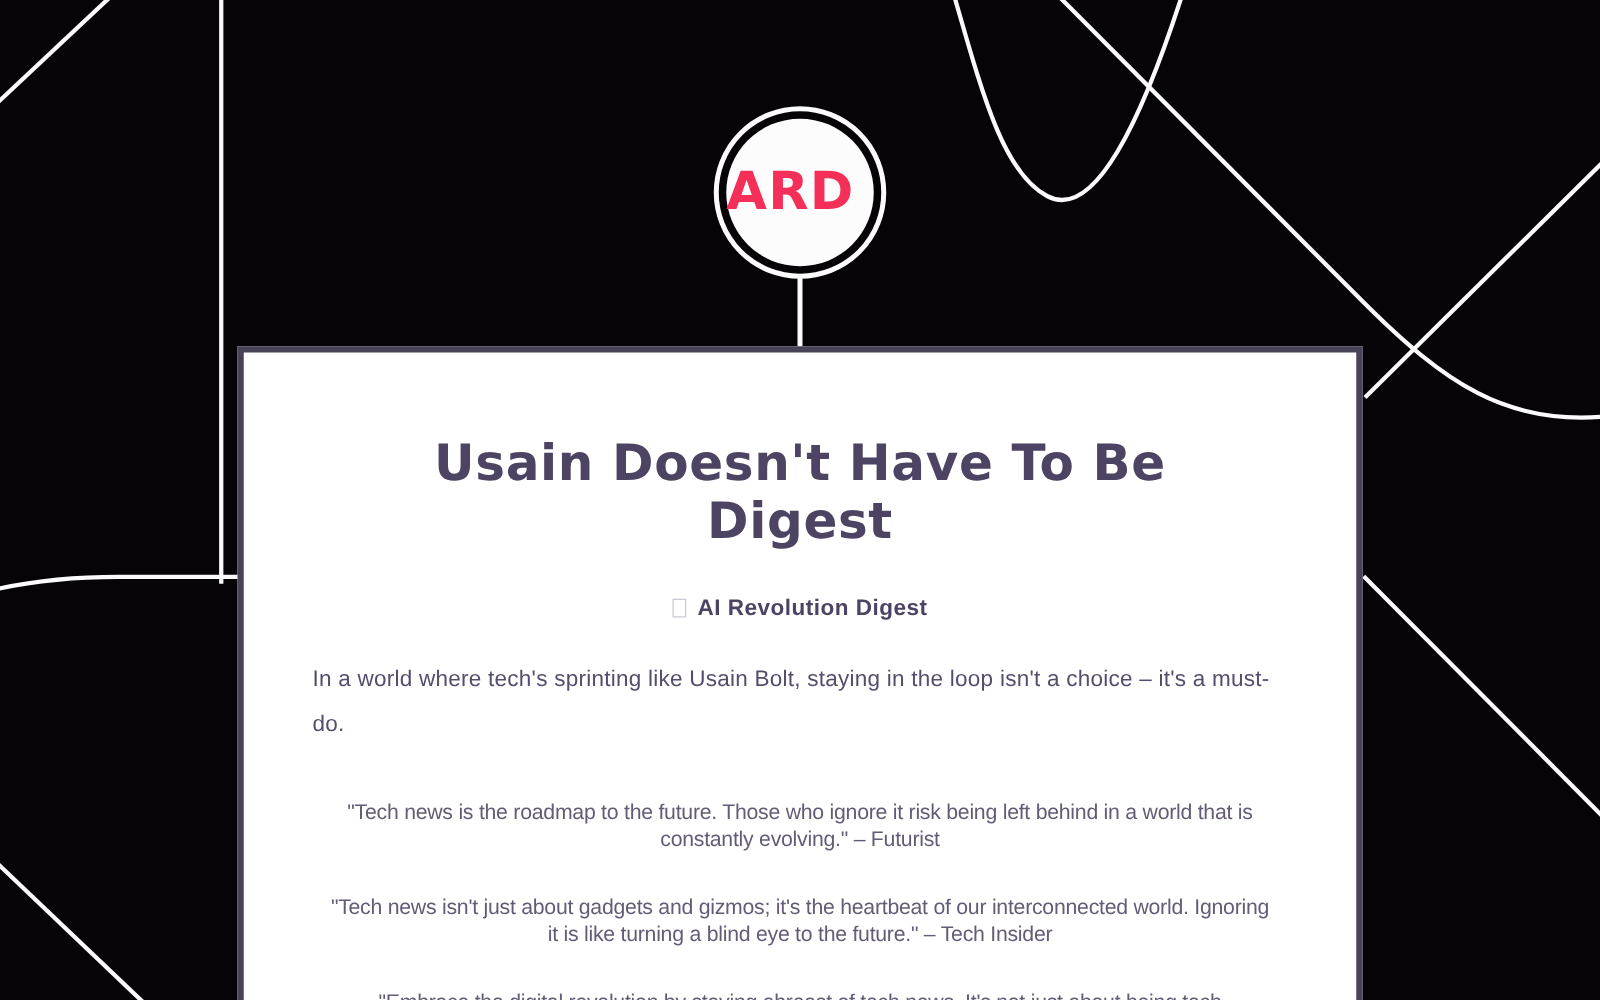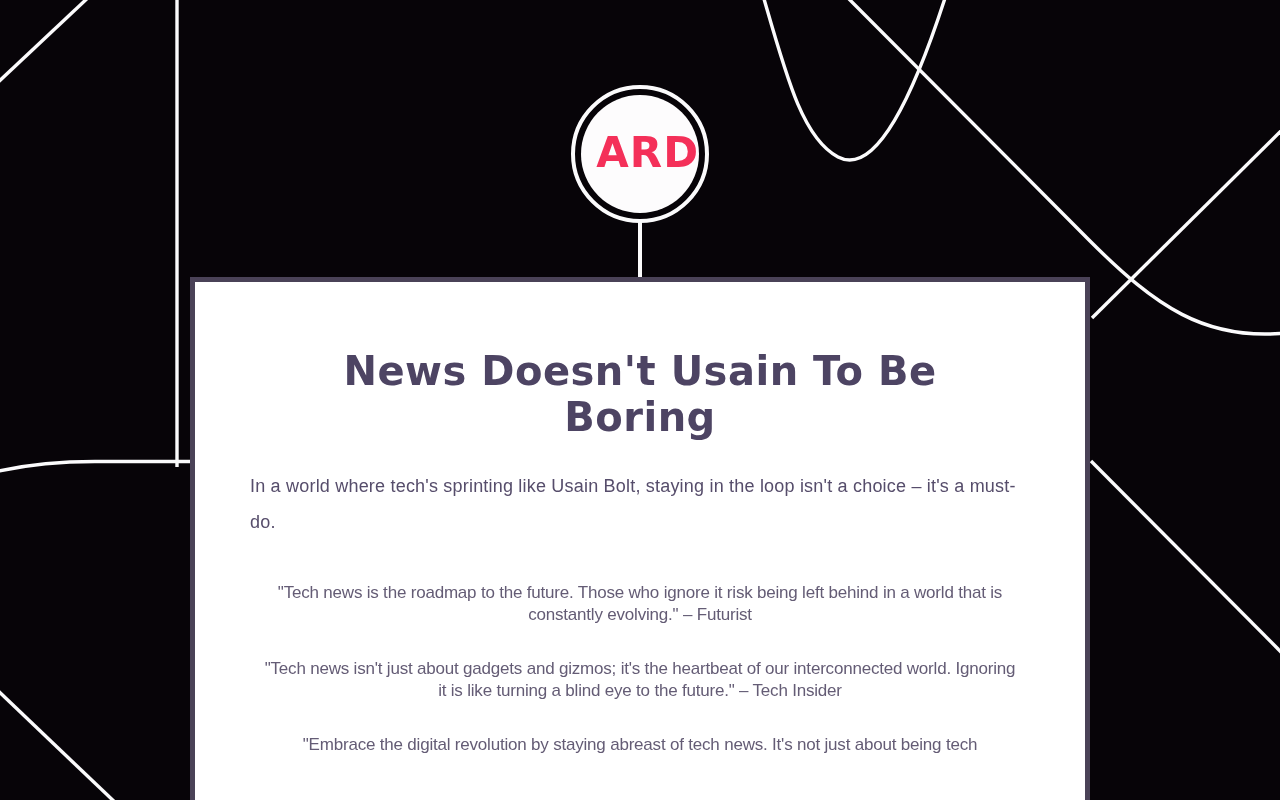--- a/index.html
+++ b/index.html
@@ -17,21 +17,21 @@
     background:var(--line,#fbfbfc);z-index:2;
   }
   .logo-ring{
     position:absolute;left:571px;top:85px;width:138px;height:138px;
     border:4px solid var(--line,#fbfbfc);border-radius:50%;
     box-sizing:border-box;background:var(--bg,#070408);z-index:3;
   }
   .logo-disc{
     position:absolute;left:581px;top:95px;width:118px;height:118px;
     border-radius:50%;background:#fdfcfd;z-index:4;
-    display:flex;align-items:center;justify-content:flex-end;
+    display:flex;align-items:center;justify-content:flex-start;
   }
   .logo-text{
     font-family:"DejaVu Sans",sans-serif;font-weight:700;font-size:42px;
     color:var(--logo-color,#f43059);letter-spacing:1px;line-height:1;
     margin-top:-2px;
   }
 
   
   .card{
     position:absolute;left:190px;top:277px;width:900px;height:585px;
@@ -83,23 +83,26 @@
 </svg>
 
 <div class="logo-stem"></div>
 <div class="logo-ring"></div>
 <div class="logo-disc">
   <span class="logo-text">ARD</span>
 </div>
 
 <div class="card">
   <h1 class="headline">
-    <span>News Doesn't Usain To Be</span>
-    <span>Boring</span>
+    <span>Usain Doesn't Have To Be</span>
+    <span>Digest</span>
   </h1>
 
+  <div class="subtitle">
+    <span class="tofu"></span><span>AI Revolution Digest</span>
+  </div>
 
   <p class="intro">In a world where tech's sprinting like Usain Bolt, staying in the loop isn't a choice – it's a must-do.</p>
 
   <p class="quote first">"Tech news is the roadmap to the future. Those who ignore it risk being left behind in a world that is constantly evolving." – Futurist</p>
   <p class="quote">"Tech news isn't just about gadgets and gizmos; it's the heartbeat of our interconnected world. Ignoring it is like turning a blind eye to the future." – Tech Insider</p>
   <p class="quote">"Embrace the digital revolution by staying abreast of tech news. It's not just about being tech</p>
 </div>
 
 </body></html>

